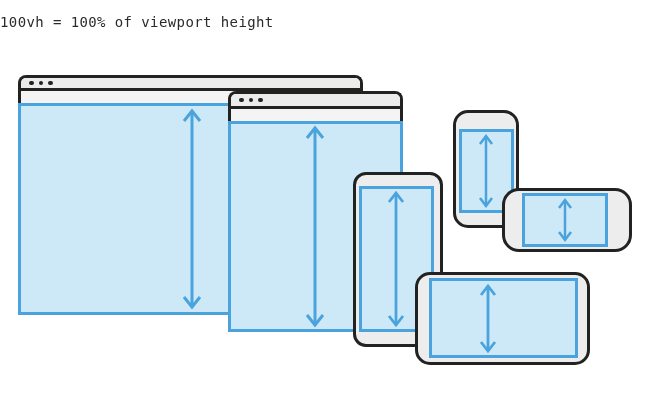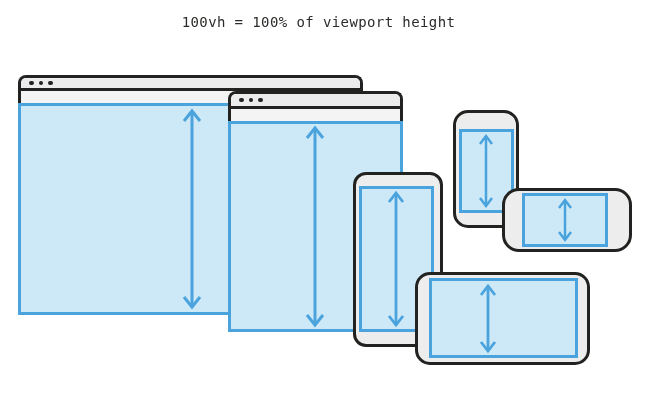--- a/index.html
+++ b/index.html
@@ -7,21 +7,21 @@
     width:650px;height:403px;
     background:#ffffff;
     font-family:"DejaVu Sans Mono","Liberation Mono",monospace;
     overflow:hidden;
   }
   .canvas{
     position:relative;width:650px;height:403px;background:#ffffff;overflow:hidden;
   }
   .title{
     position:absolute;top:14px;left:0;right:13px;
-    text-align:center;font-size:14px;letter-spacing:0.4px;
+    font-size:14px;letter-spacing:0.4px;
     color:#2b2b29;
   }
   .device{position:absolute;box-sizing:border-box;}
   
   .browser .chrome{
     box-sizing:border-box;
     border:3px solid var(--ink);
     border-bottom:none;
     border-radius:8px 8px 0 0;
     display:flex;flex-direction:column;

